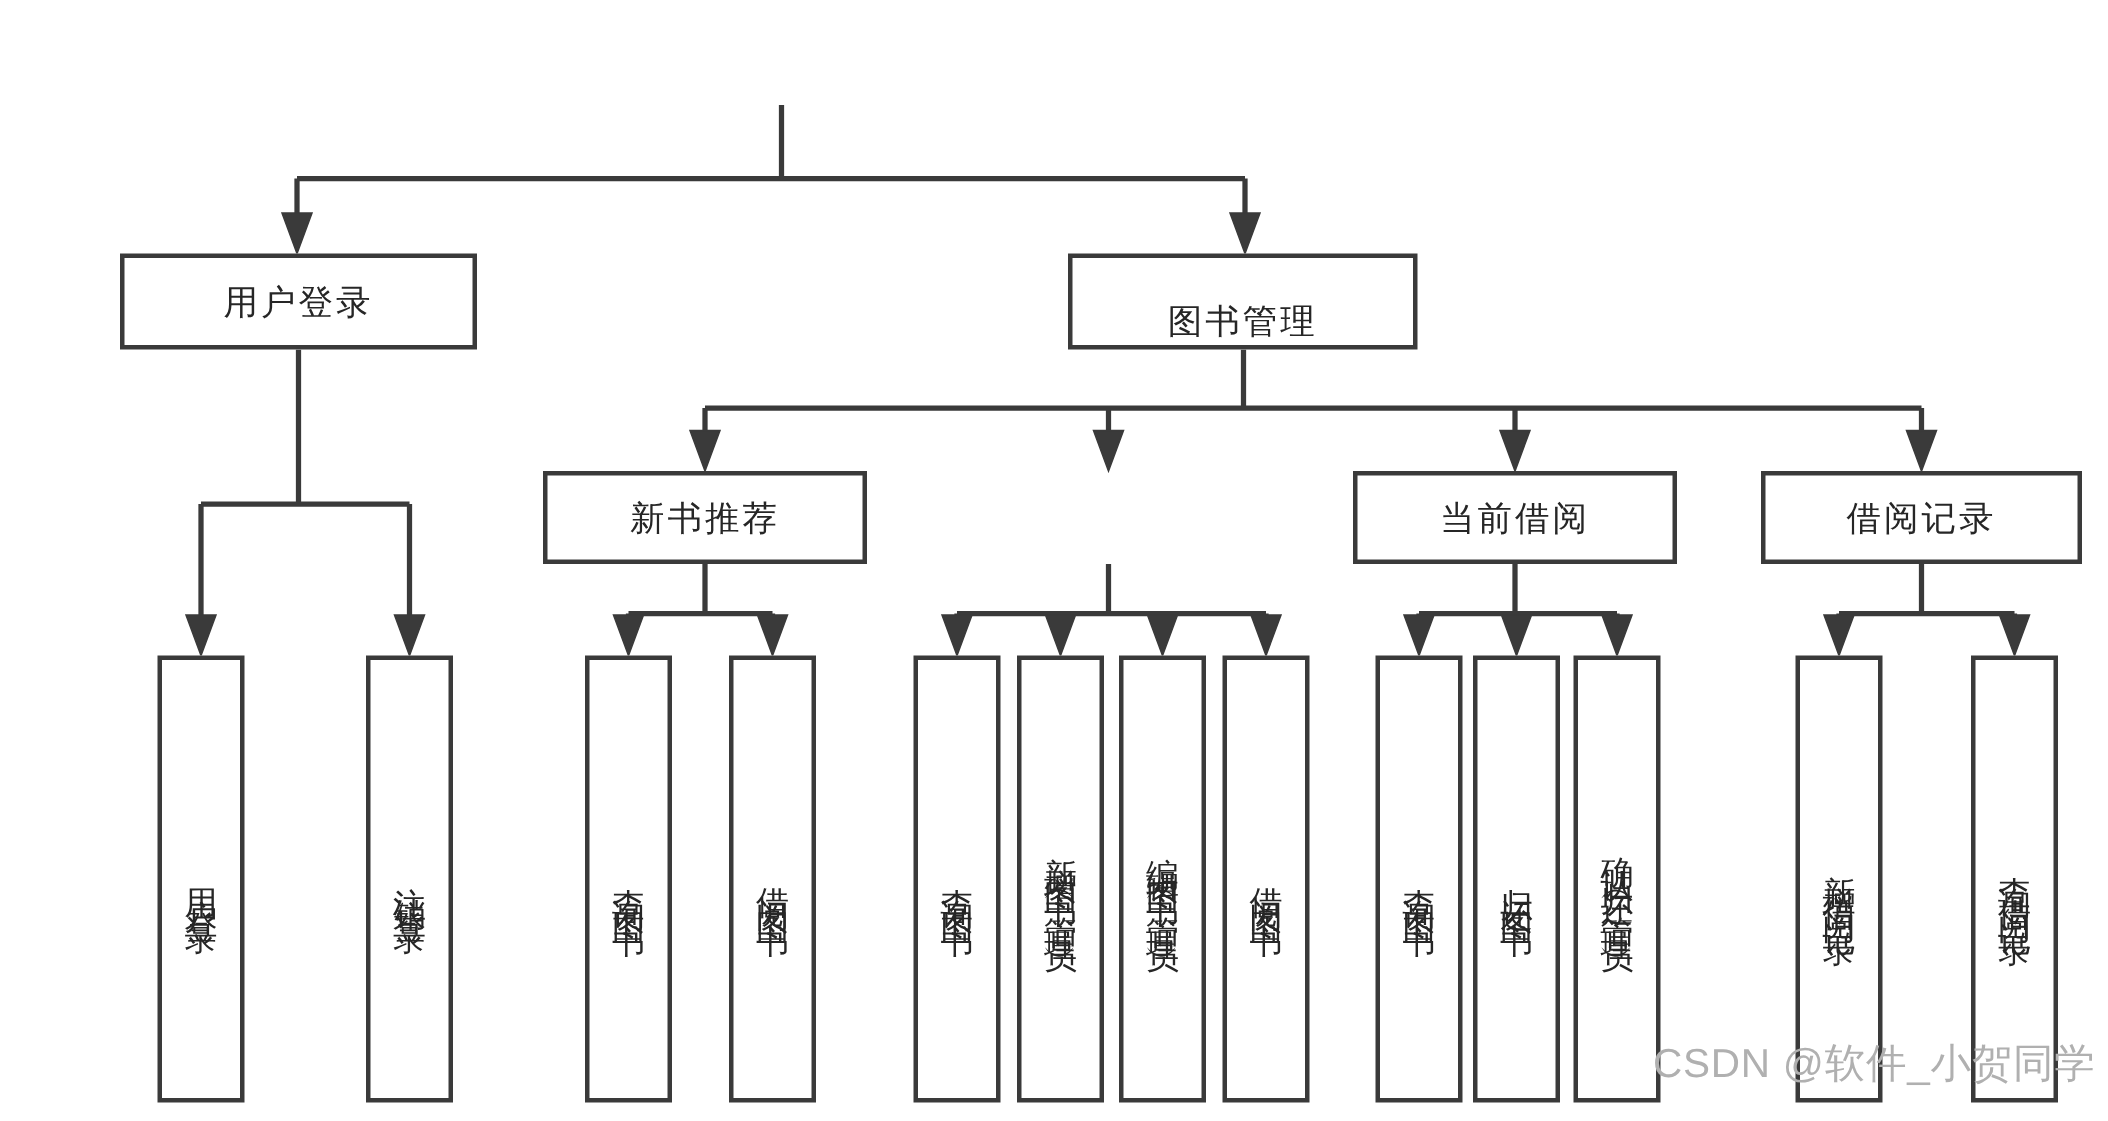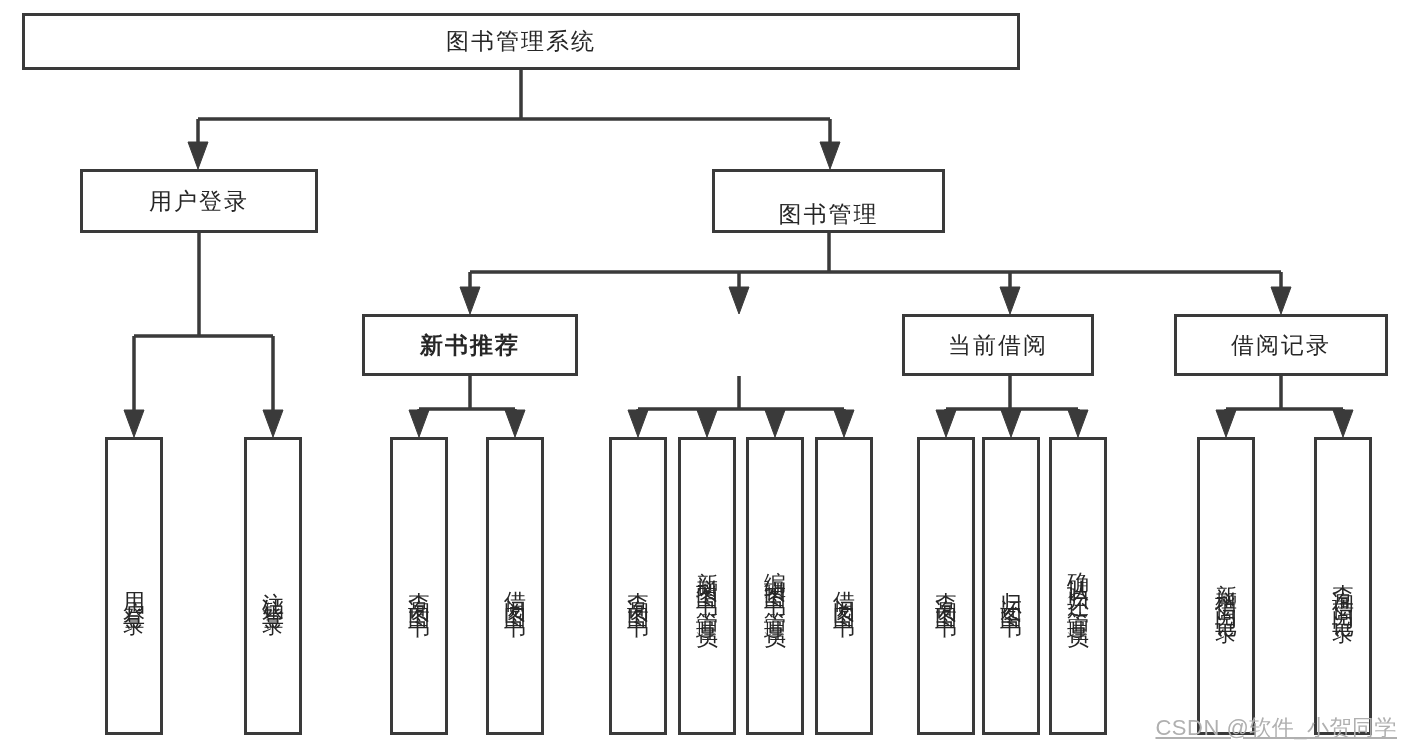--- a/index.html
+++ b/index.html
@@ -46,23 +46,23 @@
     justify-content: center;
     font-size: 23px;
     letter-spacing: 2px;
     color: var(--text);
     white-space: nowrap;
   }
 
   .root-box   { left: 22px;   top: 13px;  width: 998px; height: 57px; }
   .n-login    { left: 80px;   top: 169px; width: 238px; height: 64px; }
   .n-mgmt     { left: 712px;  top: 169px; width: 233px; height: 64px; align-items: flex-end; }
-  .n-rec      { left: 362px;  top: 314px; width: 216px; height: 62px; font-weight: bold; }
+  .n-rec      { left: 362px;  top: 314px; width: 216px; height: 62px; }
   .n-borrow   { left: 635px;  top: 314px; width: 215px; height: 62px; }
-  .n-current  { left: 902px;  top: 314px; width: 192px; height: 62px; }
+  .n-current  { left: 902px;  top: 314px; width: 216px; height: 62px; }
   .n-records  { left: 1174px; top: 314px; width: 214px; height: 62px; }
 
   .vbox {
     position: absolute;
     top: 437px;
     width: 58px;
     height: 298px;
     border: 3px solid var(--line);
     background: #fff;
     display: flex;
@@ -90,26 +90,25 @@
   .v7  { left: 815px; }
   .v8  { left: 917px; }
   .v9  { left: 982px; }
   .v10 { left: 1049px; }
   .v11 { left: 1197px; }
   .v12 { left: 1314px; }
 
   .watermark {
     position: absolute;
     right: 8px;
-    bottom: 4px;
-    font-size: 22px;
+    bottom: 20px;
+    font-size: 27px;
     color: var(--watermark);
     letter-spacing: 0.5px;
     white-space: nowrap;
-    text-decoration: underline;
   }
 </style>
 </head>
 <body>
 
 <div class="stage">
 
   <svg class="connectors" viewBox="0 0 1405 747" xmlns="http://www.w3.org/2000/svg">
 
     <path d="M521 70 V119 M198 119 H830 M198 119 V143 M830 119 V143"></path>
@@ -139,23 +138,20 @@
     <path d="M1010 376 V409 M946 409 H1078 M946 409 V411 M1011 409 V411 M1078 409 V411"></path>
     <polygon points="936,410 956,410 946,437"></polygon>
     <polygon points="1001,410 1021,410 1011,437"></polygon>
     <polygon points="1068,410 1088,410 1078,437"></polygon>
 
     <path d="M1281 376 V409 M1226 409 H1343 M1226 409 V411 M1343 409 V411"></path>
     <polygon points="1216,410 1236,410 1226,437"></polygon>
     <polygon points="1333,410 1353,410 1343,437"></polygon>
   </svg>
 
-  <div class="hbox root-box">
-    <span>图书管理系统</span>
-  </div>
 
   <div class="hbox n-login">
     <span>用户登录</span>
   </div>
   <div class="hbox n-mgmt">
     <span>图书管理</span>
   </div>
 
   <div class="hbox n-rec">
     <span>新书推荐</span>

